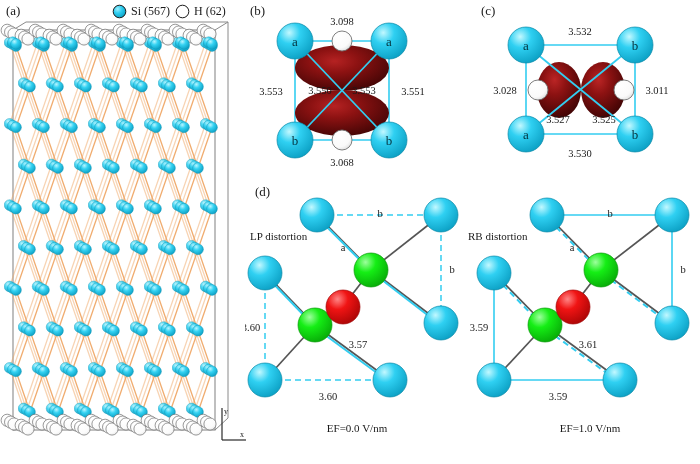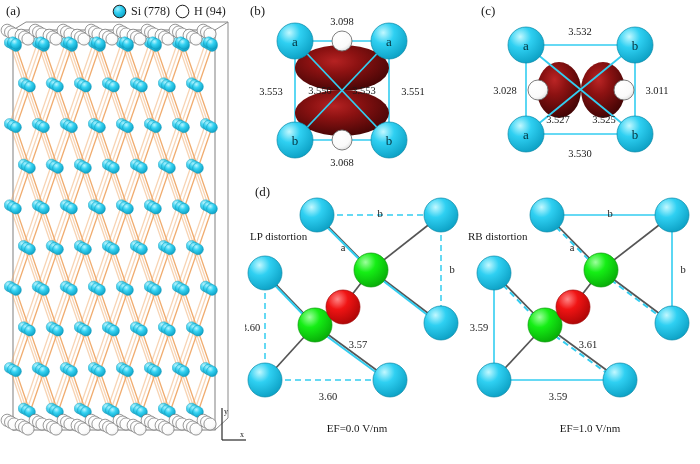--- a/index.html
+++ b/index.html
@@ -43,27 +43,27 @@
       <svg width="15" height="15" viewBox="0 0 15 15">
         <defs>
           <radialGradient id="gSiLeg" cx="35%" cy="30%" r="75%">
             <stop offset="0%" stop-color="#9ef0ff"></stop>
             <stop offset="45%" stop-color="#2ecdf0"></stop>
             <stop offset="100%" stop-color="#0aa0c4"></stop>
           </radialGradient>
         </defs>
         <circle cx="7.5" cy="7.5" r="6.3" fill="url(#gSiLeg)" stroke="#1a1a1a" stroke-width="1"></circle>
       </svg>
-      <span>Si (778)</span>
+      <span>Si (567)</span>
     </div>
     <div class="sw">
       <svg width="15" height="15" viewBox="0 0 15 15">
         <circle cx="7.5" cy="7.5" r="6.3" fill="#ffffff" stroke="#1a1a1a" stroke-width="1"></circle>
       </svg>
-      <span>H (94)</span>
+      <span>H (62)</span>
     </div>
   </div>
 
   <div class="panel-label" style="left:6px;top:3px;">(a)</div>
   <div class="panel-label" style="left:250px;top:3px;">(b)</div>
   <div class="panel-label" style="left:481px;top:3px;">(c)</div>
   <div class="panel-label" style="left:255px;top:184px;">(d)</div>
 
   <svg width="250" height="464" viewBox="0 0 250 464" style="position:absolute;left:0;top:0;">
     <defs>

